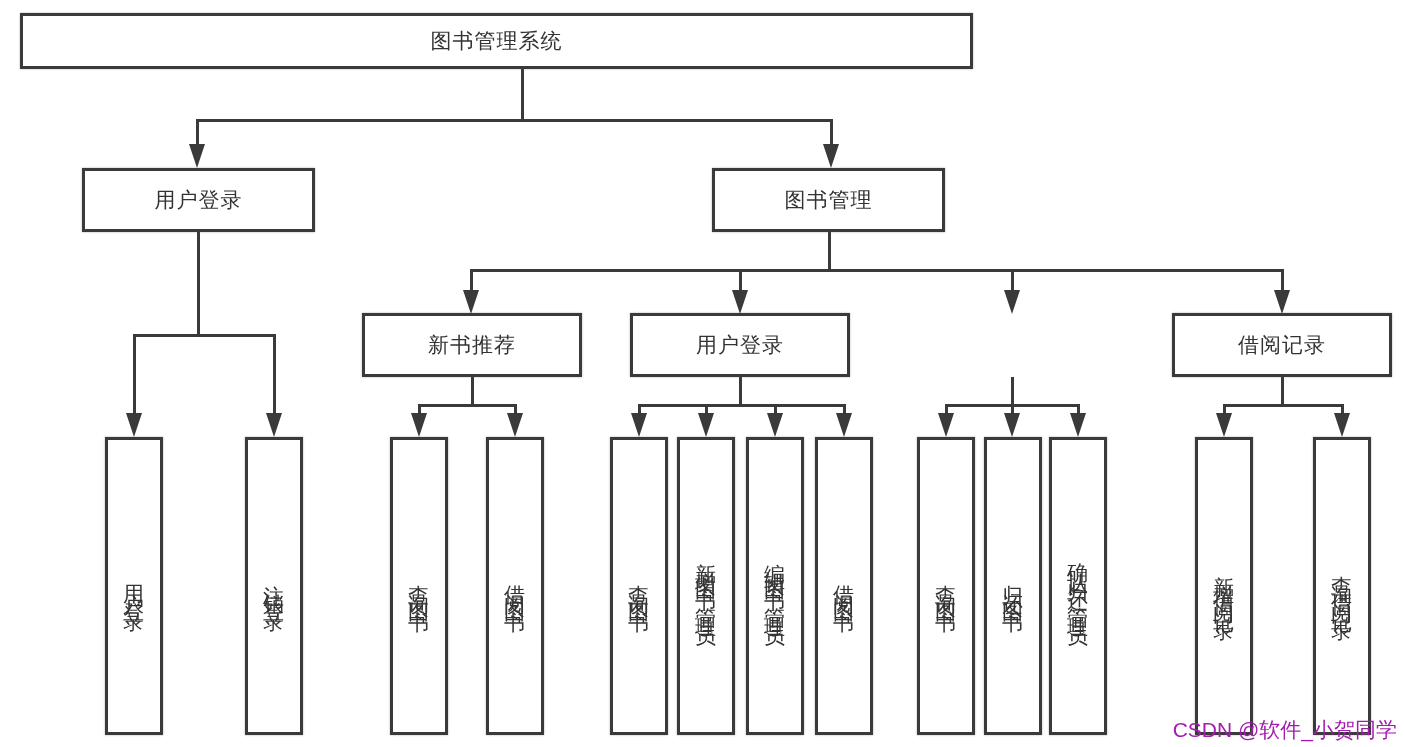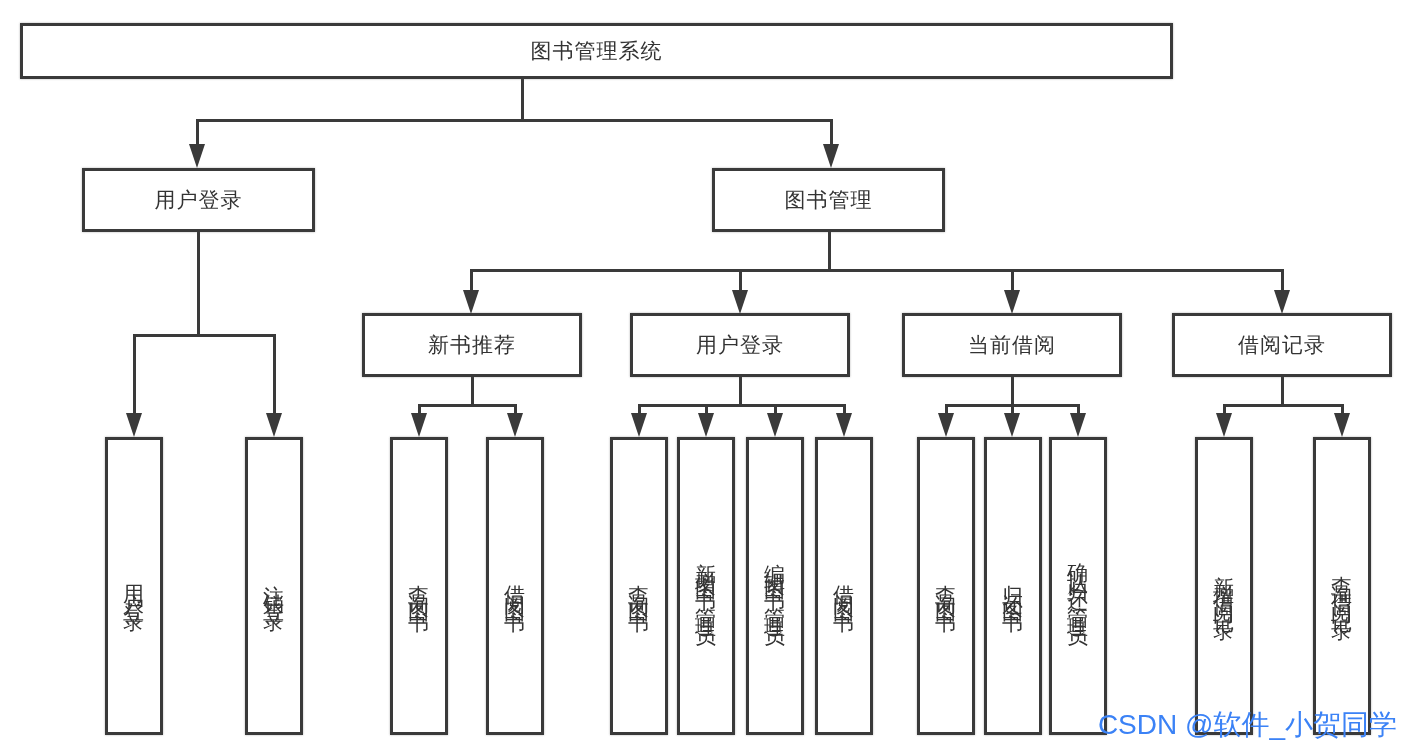--- a/index.html
+++ b/index.html
@@ -31,21 +31,21 @@
   }
   .vl { position:absolute; width:3px; background:#3a3a3a; z-index:1; }
   .hl { position:absolute; height:3px; background:#3a3a3a; z-index:1; }
   .ah {
     position:absolute; width:0; height:0; z-index:1;
     border-left:8px solid transparent; border-right:8px solid transparent;
     border-top:24px solid #3a3a3a;
   }
   .watermark {
     position:absolute; right:8px; bottom:3px;
-    font-size:28px; color:#3b82f6; z-index:3; white-space:nowrap;
+    font-size:21px; color:#a21caf; z-index:3; white-space:nowrap;
   }
 </style>
 </head>
 <body>
 
 <div class="canvas">
 
   <div class="vl" style="left:521px;top:69px;height:50px"></div>
   <div class="hl" style="left:196px;top:119px;width:637px"></div>
   <div class="vl" style="left:196px;top:119px;height:28px"></div>
@@ -98,39 +98,36 @@
   <div class="vl" style="left:1077px;top:404px;height:14px"></div>
   <div class="ah" style="left:1070px;top:413px"></div>
 
   <div class="vl" style="left:1281px;top:377px;height:30px"></div>
   <div class="hl" style="left:1223px;top:404px;width:121px"></div>
   <div class="vl" style="left:1223px;top:404px;height:14px"></div>
   <div class="ah" style="left:1216px;top:413px"></div>
   <div class="vl" style="left:1341px;top:404px;height:14px"></div>
   <div class="ah" style="left:1334px;top:413px"></div>
 
-  <div class="node" style="left:20px;top:23px;width:1153px;height:56px">
+  <div class="node" style="left:20px;top:13px;width:953px;height:56px">
     <span class="lbl">图书管理系统</span>
   </div>
 
   <div class="node" style="left:82px;top:168px;width:233px;height:64px">
     <span class="lbl">用户登录</span>
   </div>
   <div class="node" style="left:362px;top:313px;width:220px;height:64px">
     <span class="lbl">新书推荐</span>
   </div>
 
   <div class="node" style="left:712px;top:168px;width:233px;height:64px">
     <span class="lbl">图书管理</span>
   </div>
   <div class="node" style="left:630px;top:313px;width:220px;height:64px">
     <span class="lbl">用户登录</span>
-  </div>
-  <div class="node" style="left:902px;top:313px;width:220px;height:64px">
-    <span class="lbl">当前借阅</span>
   </div>
   <div class="node" style="left:1172px;top:313px;width:220px;height:64px">
     <span class="lbl">借阅记录</span>
   </div>
 
   <div class="leaf" style="left:105px">
     <span class="vlbl">用户登录</span>
   </div>
   <div class="leaf" style="left:245px">
     <span class="vlbl">注销登录</span>

